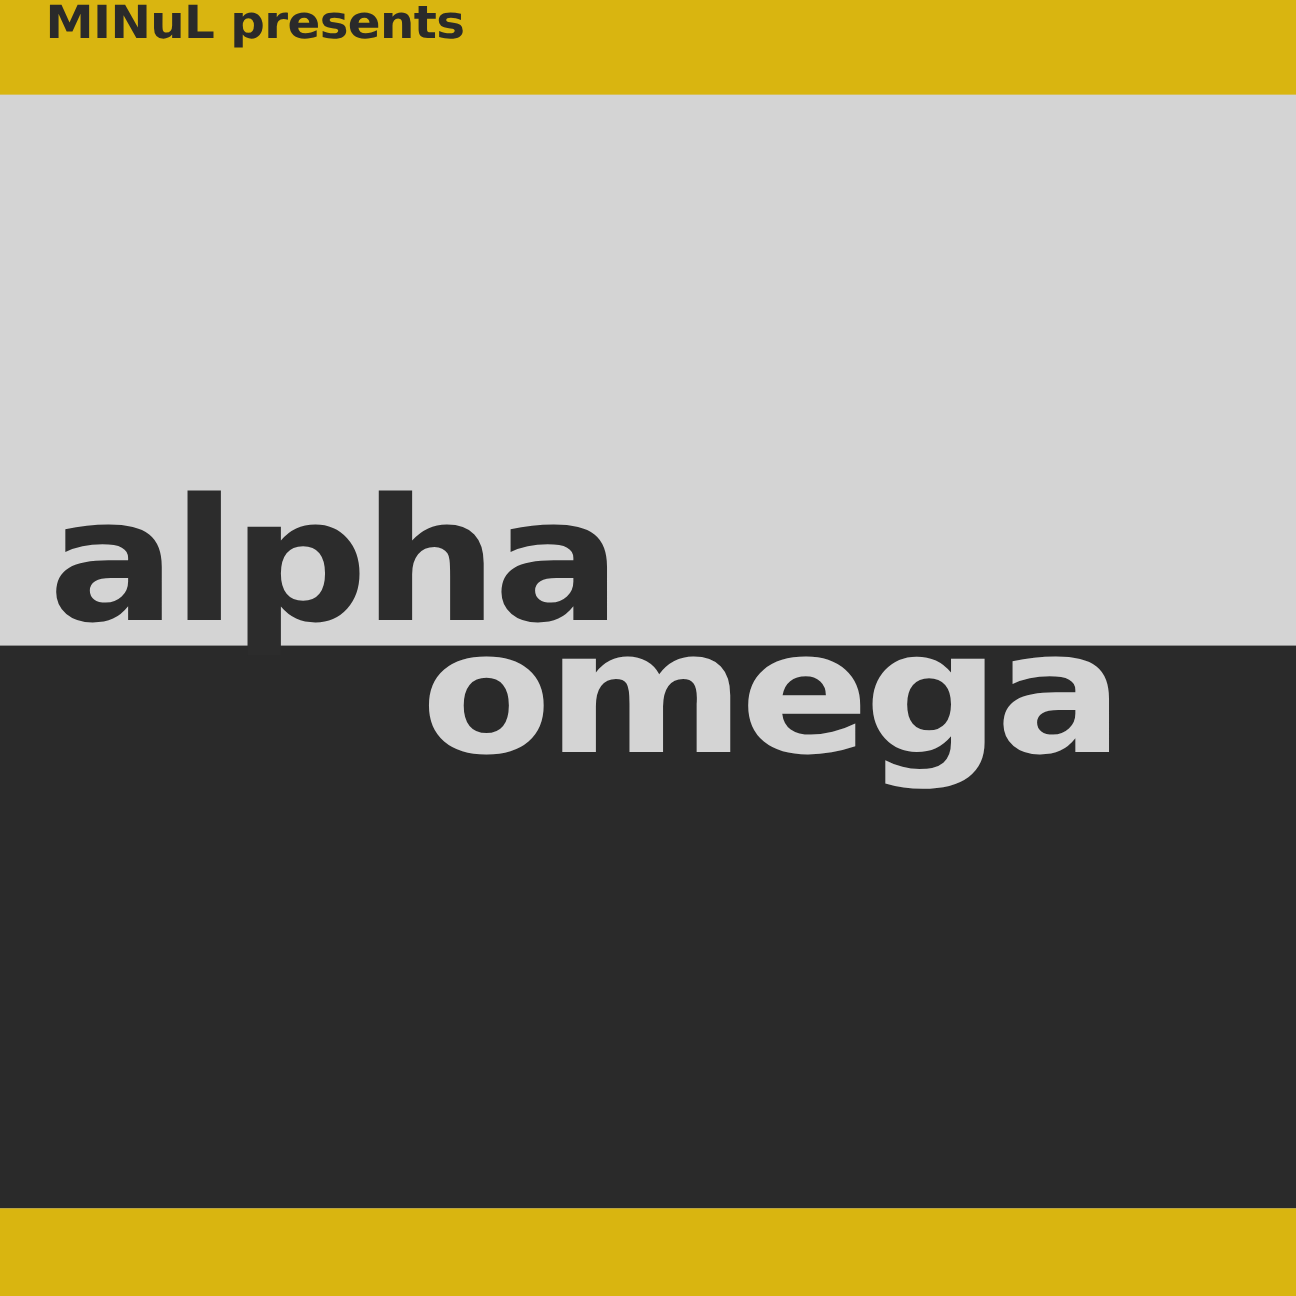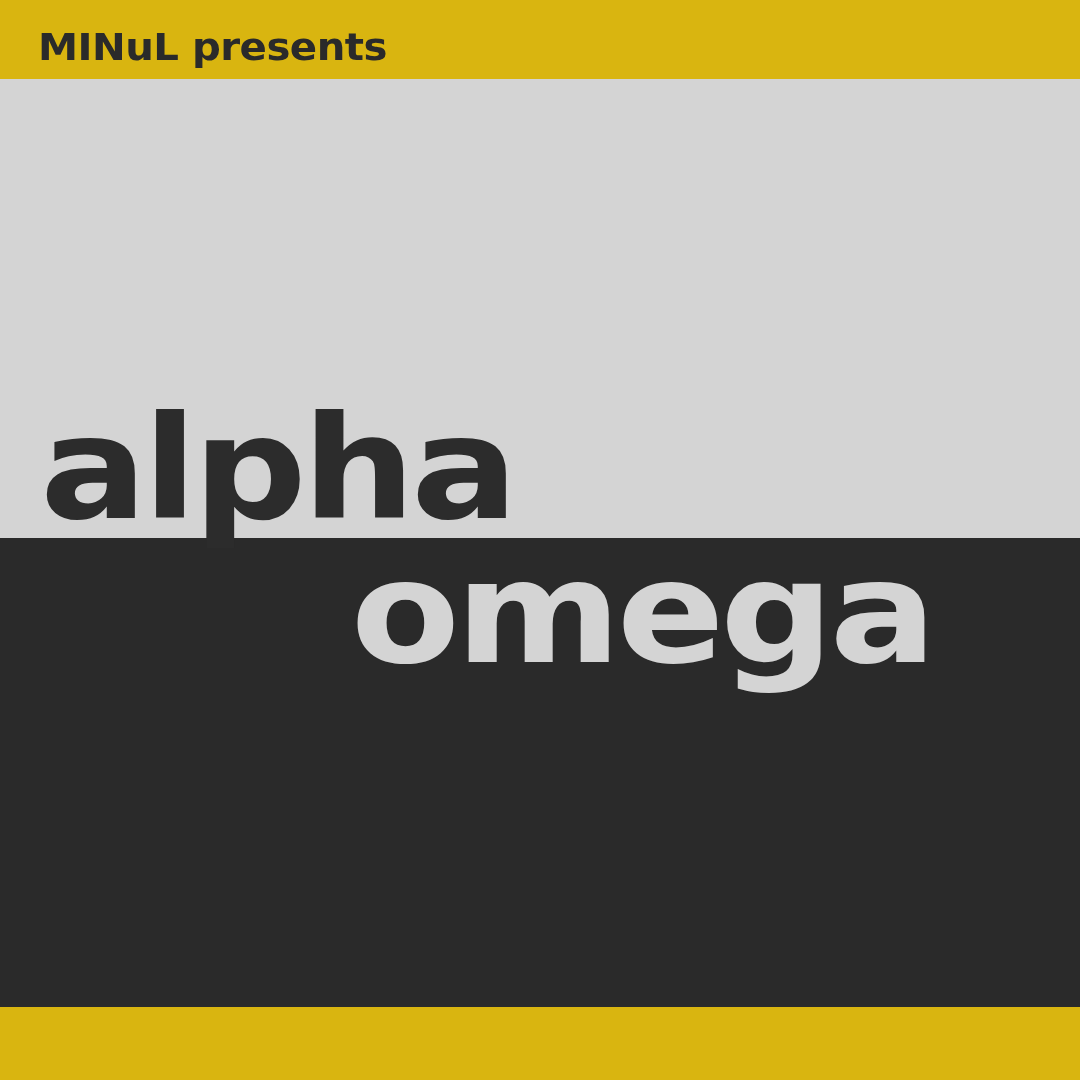--- a/index.html
+++ b/index.html
@@ -46,21 +46,21 @@
     background: #D9B510;
   }
 
   
   .presenter {
     position: absolute;
     left: 38px;
     top: 0;
     height: 93px;
     display: flex;
-    align-items: center;
+    align-items: flex-start;
   }
   .presenter-text {
     font-family: "DejaVu Sans", sans-serif;
     font-size: 38px;
     font-weight: 700;
     letter-spacing: -0.5px;
     color: #2A2A2A;
     line-height: 1;
     white-space: nowrap;
     transform: scaleX(1.06);
@@ -92,21 +92,21 @@
     font-size: 142px;
     color: #D4D4D4;
     transform: scaleX(1.12);
     transform-origin: right top;
   }
 
   
   .dark-clip {
     position: absolute;
     left: 0;
-    top: 544px;
+    top: 510px;
     width: 964px;
     height: 469px;
     overflow: hidden;
     border-radius: 21px;
   }
   .dark-clip .wordmark-omega {
     top: -2px;
   }
 </style>
 </head>

